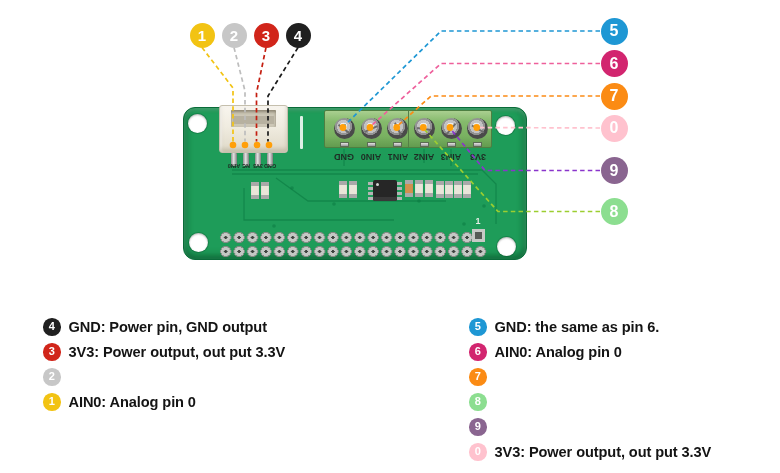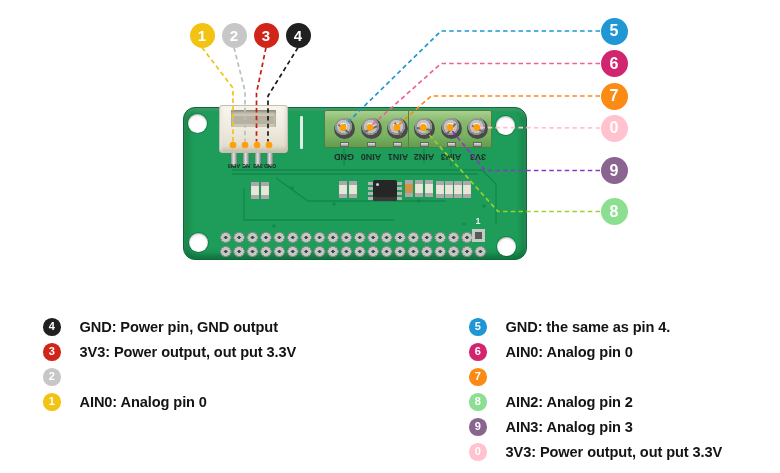--- a/index.html
+++ b/index.html
@@ -63,21 +63,21 @@
   
   .badge{border-radius:50%;color:#fff;font-weight:bold;display:flex;align-items:center;justify-content:center;line-height:1;}
   .badge.L{width:25px;height:25px;font-size:15px;}
   .badge.R{width:27px;height:27px;font-size:16px;}
 
   
   .legend{display:flex;flex-direction:column;}
   .lrow{display:flex;align-items:center;margin-bottom:7.5px;}
   .lbadge{width:17.5px;height:17.5px;border-radius:50%;color:#fff;font-weight:bold;font-size:11px;
     display:flex;align-items:center;justify-content:center;flex-shrink:0;line-height:1;}
-  .ltext{margin-left:19px;font-size:14.6px;font-weight:700;color:#141414;white-space:nowrap;letter-spacing:-.1px;}
+  .ltext{margin-left:8px;font-size:14.6px;font-weight:700;color:#141414;white-space:nowrap;letter-spacing:-.1px;}
 
   svg{display:block;}
   #lines{left:0;top:0;pointer-events:none;}
 </style>
 </head>
 <body>
 
 <div id="stage">
 
   <div id="board" class="abs" style="background-color: rgb(30, 156, 89);">
@@ -247,36 +247,34 @@
     </div>
     <div class="lrow">
       <span class="lbadge" style="background-color: rgb(242, 195, 19);">1</span>
       <span class="ltext">AIN0: Analog pin 0</span>
     </div>
   </div>
 
   <div class="abs legend" style="left:469px;top:318px;">
     <div class="lrow">
       <span class="lbadge" style="background-color: rgb(30, 151, 212);">5</span>
-      <span class="ltext">GND: the same as pin 4.</span>
+      <span class="ltext">GND: the same as pin 6.</span>
     </div>
     <div class="lrow">
       <span class="lbadge" style="background-color: rgb(210, 37, 111);">6</span>
       <span class="ltext">AIN0: Analog pin 0</span>
     </div>
     <div class="lrow">
       <span class="lbadge" style="background-color: rgb(251, 139, 20);">7</span>
     </div>
     <div class="lrow">
       <span class="lbadge" style="background-color: rgb(140, 222, 144);">8</span>
-      <span class="ltext">AIN2: Analog pin 2</span>
     </div>
     <div class="lrow">
       <span class="lbadge" style="background-color: rgb(138, 101, 144);">9</span>
-      <span class="ltext">AIN3: Analog pin 3</span>
     </div>
     <div class="lrow">
       <span class="lbadge" style="background-color: rgb(255, 194, 206);">0</span>
       <span class="ltext">3V3: Power output, out put 3.3V</span>
     </div>
   </div>
 
 </div>
 
 </body></html>

